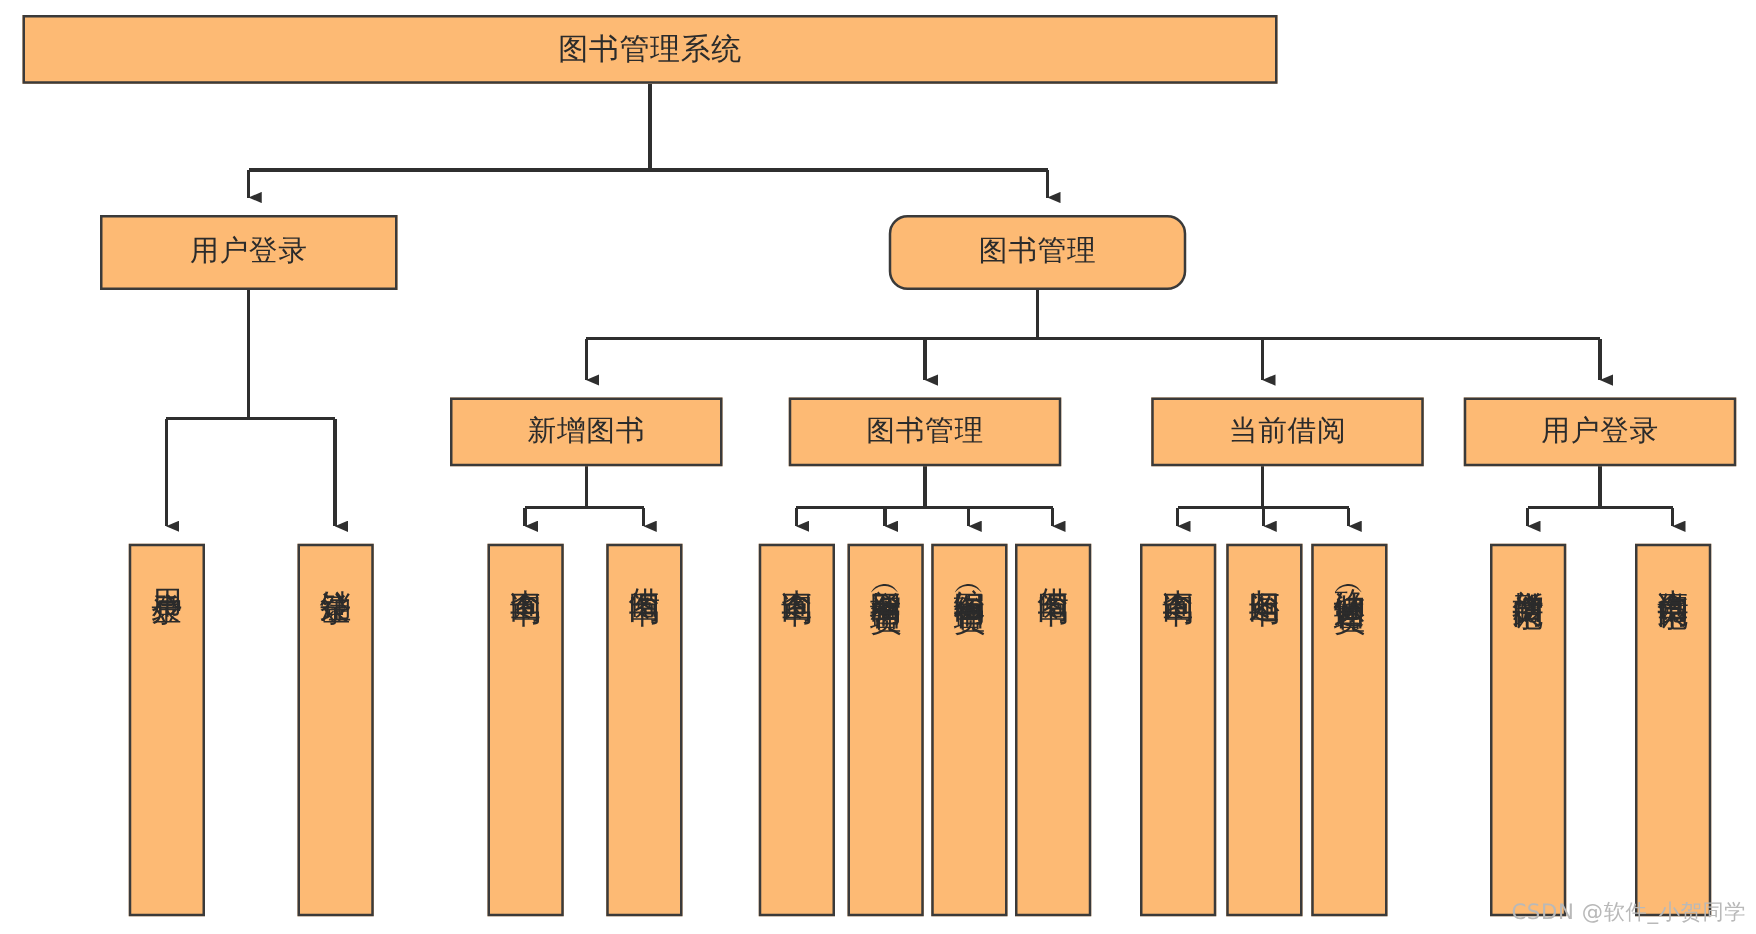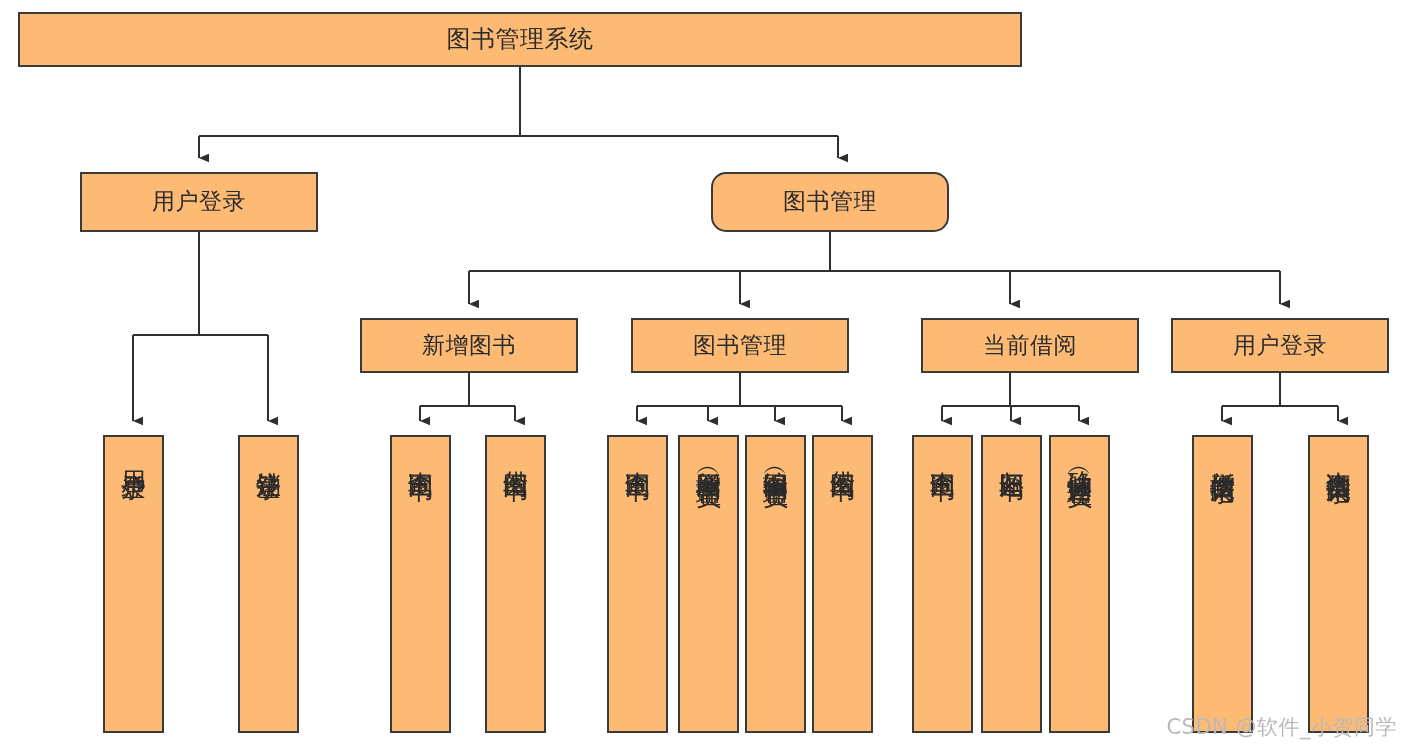--- a/index.html
+++ b/index.html
@@ -54,21 +54,21 @@
     text-orientation:upright;
     font-size:25px;
     letter-spacing:2px;
     line-height:1;
     white-space:nowrap;
   }
   .watermark{
     position:absolute;
     right:8px;
     bottom:6px;
-    font-size:21px;
+    font-size:17px;
     color:#b9b9b9;
     letter-spacing:0.5px;
     white-space:nowrap;
     user-select:none;
   }
 </style>
 </head>
 <body>
 
 <div id="stage">

